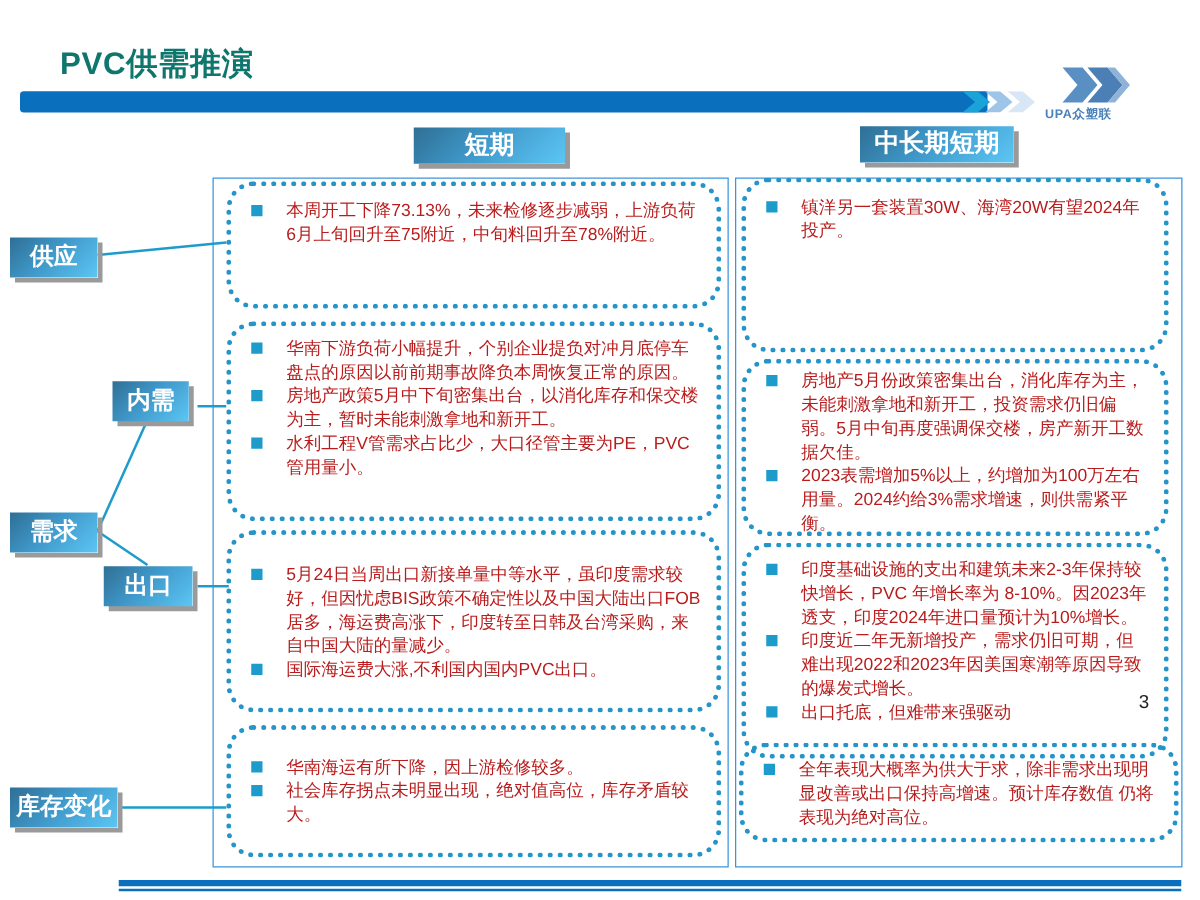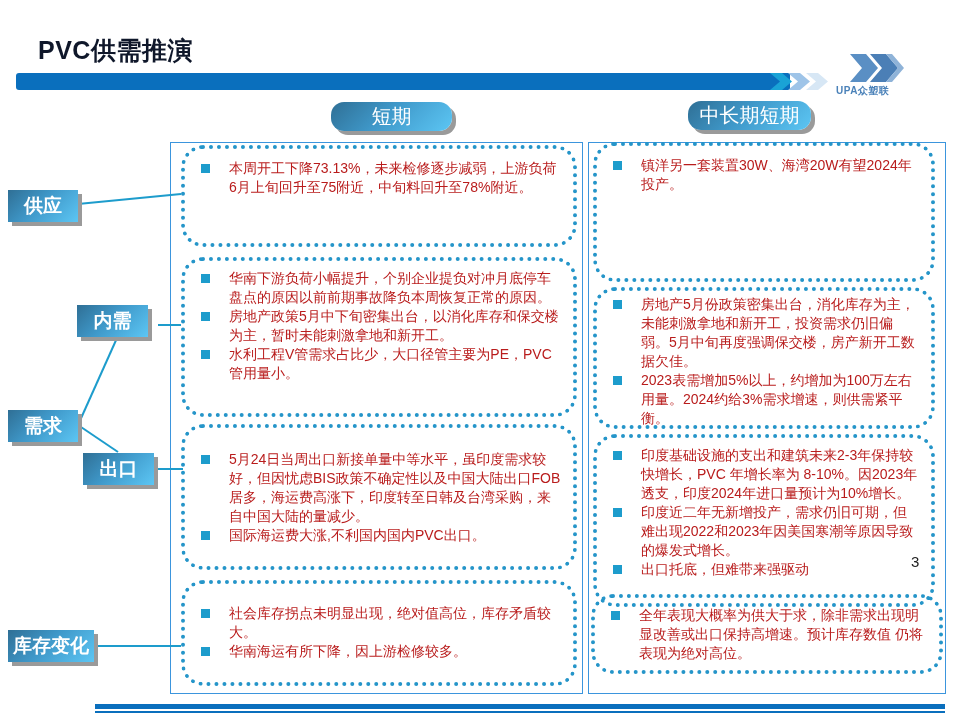--- a/index.html
+++ b/index.html
@@ -1,25 +1,25 @@
 <!DOCTYPE html>
 <html><head>
 <meta charset="utf-8">
 <style>
   html, body { margin:0; padding:0; }
   body { width:960px; height:720px; position:relative; background:#ffffff; overflow:hidden;
          font-family:"Liberation Sans","DejaVu Sans",sans-serif; color:#1a1a1a; }
-  .title { position:absolute; left:38px; top:34px; font-size:25px; font-weight:bold; color:#0f172a; letter-spacing:0.5px; }
+  .title { position:absolute; left:48px; top:34px; font-size:25px; font-weight:bold; color:#0f766e; letter-spacing:0.5px; }
   .topbar-long { position:absolute; left:16px; top:73px; width:774px; height:17px; background:#0a6fbd; border-radius:3px 0 0 3px; }
   .logo { position:absolute; left:840px; top:50px; width:80px; height:48px; }
   .logo-text { position:absolute; left:836px; top:84px; font-size:10px; font-weight:bold; color:#4b82b9; letter-spacing:0.5px; }
 
-  .hdr { position:absolute; height:29px; color:#fff; font-weight:normal; font-size:20px; text-align:center; line-height:29px;
+  .hdr { position:absolute; height:29px; color:#fff; font-weight:bold; font-size:20px; text-align:center; line-height:29px;
          background:linear-gradient(135deg,#2f6f95 0%,#3f98c9 45%,#5cc6f4 100%);
-         box-shadow:4px 4px 0 #9a9a9a;border-radius:13px; }
+         box-shadow:4px 4px 0 #9a9a9a; }
   .hdr-short { left:331px; top:102px; width:121px; }
   .hdr-long { left:688px; top:101px; width:123px; }
 
   .col-frame { position:absolute; border:1.5px solid #3b95dd; }
   .col-left { left:170px; top:142px; width:411px; height:550px; }
   .col-right { left:588px; top:142px; width:356px; height:550px; }
 
   .box { position:absolute; border:4px dotted #2595c9; border-radius:22px; box-sizing:border-box; padding:6px 12px 6px 14px; }
   .box ul { list-style:none; margin:0; padding:0; }
   .box li { position:relative; padding-left:30px; font-size:14px; line-height:19px; color:#b91c1c; }
@@ -65,21 +65,21 @@
 <svg class="conn" width="960" height="720" style="left:0;top:0;">
   <line x1="78" y1="204" x2="181" y2="194" stroke="#1d9ccc" stroke-width="2"></line>
   <line x1="158" y1="325" x2="181" y2="325" stroke="#1d9ccc" stroke-width="2"></line>
   <line x1="117" y1="338" x2="78" y2="425" stroke="#1d9ccc" stroke-width="2"></line>
   <line x1="78" y1="425" x2="118" y2="452" stroke="#1d9ccc" stroke-width="2"></line>
   <line x1="158" y1="469" x2="183" y2="469" stroke="#1d9ccc" stroke-width="2"></line>
   <line x1="96" y1="646" x2="181" y2="646" stroke="#1d9ccc" stroke-width="2"></line>
 </svg>
 
 <div class="lab" style="left:8px;top:190px;width:70px;">供应</div>
-<div class="lab" style="left:77px;top:305px;width:71px;text-align:center;">内需</div>
+<div class="lab" style="left:90px;top:305px;width:61px;text-align:center;">内需</div>
 <div class="lab" style="left:8px;top:410px;width:70px;">需求</div>
 <div class="lab" style="left:83px;top:453px;width:71px;text-align:center;">出口</div>
 <div class="lab" style="left:8px;top:630px;width:86px;">库存变化</div>
 
 <div class="box" style="left:181px;top:145px;width:396px;height:102px;padding-top:10px;">
   <ul>
     <li>本周开工下降73.13%，未来检修逐步减弱，上游负荷6月上旬回升至75附近，中旬料回升至78%附近。</li>
   </ul>
 </div>
 <div class="box" style="left:181px;top:257px;width:396px;height:160px;padding-top:8px;">
@@ -90,22 +90,22 @@
   </ul>
 </div>
 <div class="box" style="left:181px;top:424px;width:396px;height:146px;padding-top:22px;">
   <ul>
     <li>5月24日当周出口新接单量中等水平，虽印度需求较好，但因忧虑BIS政策不确定性以及中国大陆出口FOB居多，海运费高涨下，印度转至日韩及台湾采购，来自中国大陆的量减少。</li>
     <li>国际海运费大涨,不利国内国内PVC出口。</li>
   </ul>
 </div>
 <div class="box" style="left:181px;top:580px;width:396px;height:106px;padding-top:20px;">
   <ul>
+    <li>华南海运有所下降，因上游检修较多。</li>
     <li>社会库存拐点未明显出现，绝对值高位，库存矛盾较大。</li>
-    <li>华南海运有所下降，因上游检修较多。</li>
   </ul>
 </div>
 
 <div class="box" style="left:593px;top:142px;width:342px;height:140px;padding-top:10px;">
   <ul>
     <li>镇洋另一套装置30W、海湾20W有望2024年投产。</li>
   </ul>
 </div>
 <div class="box" style="left:593px;top:287px;width:342px;height:142px;padding-top:4px;">
   <ul>

